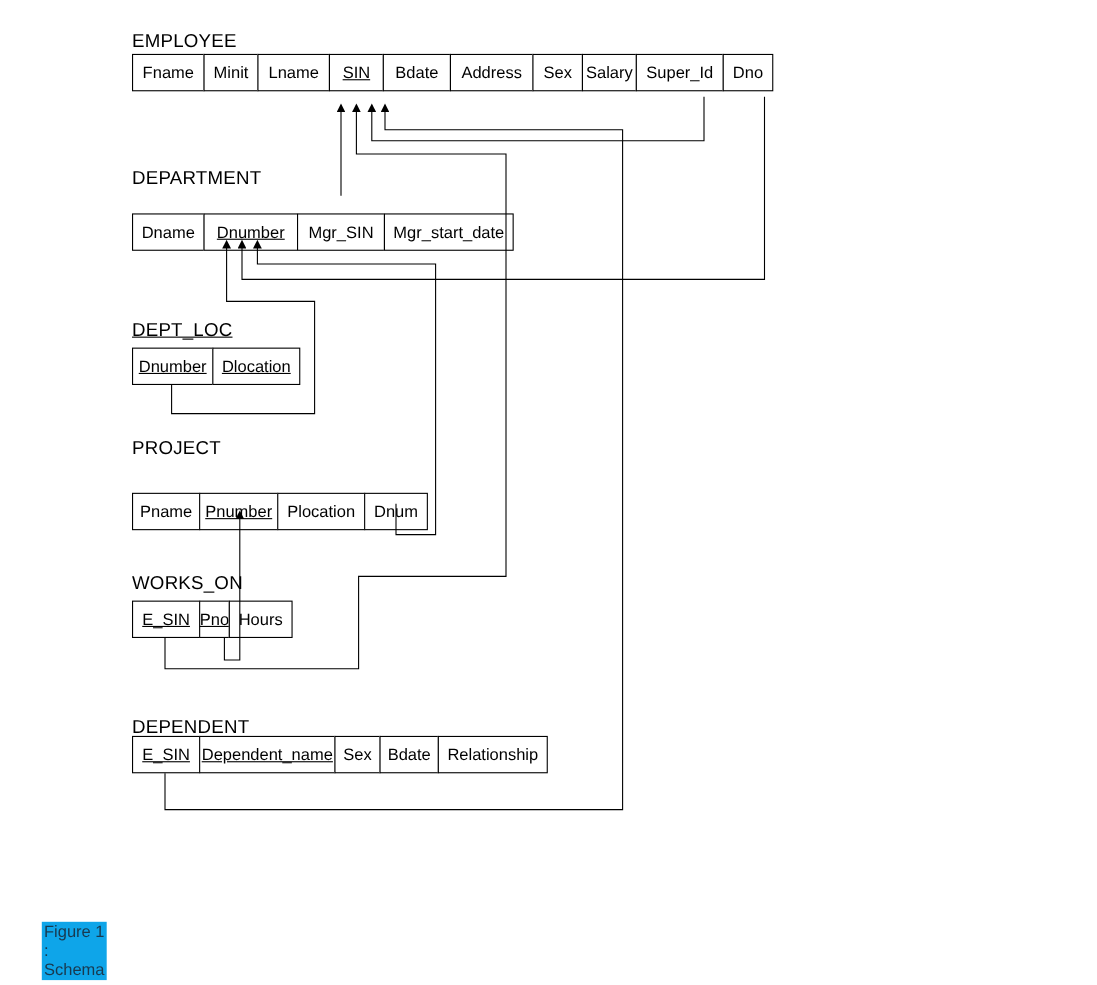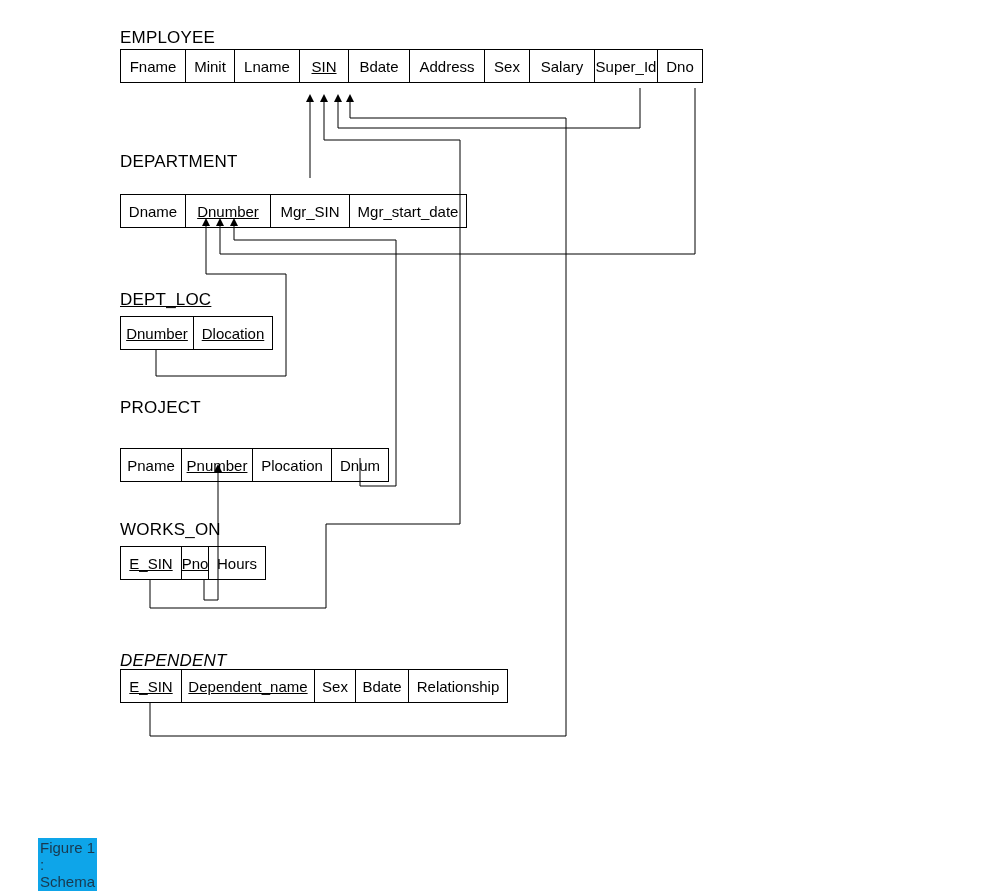--- a/index.html
+++ b/index.html
@@ -63,22 +63,22 @@
 
   <div class="title" style="left:120px; top:28px;">EMPLOYEE</div>
   <div class="box" style="left:120px; top:49px;">
     <div class="cell" style="width:66px">Fname</div>
     <div class="cell" style="width:50px">Minit</div>
     <div class="cell" style="width:66px">Lname</div>
     <div class="cell underline" style="width:50px">SIN</div>
     <div class="cell" style="width:62px">Bdate</div>
     <div class="cell" style="width:76px">Address</div>
     <div class="cell" style="width:46px">Sex</div>
-    <div class="cell" style="width:66px">Salary</div>
-    <div class="cell" style="width:64px">Super_Id</div>
+    <div class="cell" style="width:50px">Salary</div>
+    <div class="cell" style="width:80px">Super_Id</div>
     <div class="cell" style="width:46px">Dno</div>
   </div>
 
   <div class="title" style="left:120px; top:152px;">DEPARTMENT</div>
   <div class="box" style="left:120px; top:178px;margin-top:16px;">
     <div class="cell" style="width:66px">Dname</div>
     <div class="cell underline" style="width:86px">Dnumber</div>
     <div class="cell" style="width:80px">Mgr_SIN</div>
     <div class="cell" style="width:118px">Mgr_start_date</div>
   </div>
@@ -97,24 +97,24 @@
     <div class="cell" style="width:58px">Dnum</div>
   </div>
 
   <div class="title" style="left:120px; top:520px;">WORKS_ON</div>
   <div class="box" style="left:120px; top:546px;">
     <div class="cell underline" style="width:62px">E_SIN</div>
     <div class="cell underline" style="width:28px">Pno</div>
     <div class="cell" style="width:58px">Hours</div>
   </div>
 
-  <div class="title" style="left:120px; top:651px;font-style:italic;">DEPENDENT</div>
+  <div class="title" style="left:120px; top:651px;">DEPENDENT</div>
   <div class="box" style="left:120px; top:669px;">
     <div class="cell underline" style="width:62px">E_SIN</div>
-    <div class="cell underline" style="width:134px">Dependent_name</div>
+    <div class="cell underline" style="width:124px">Dependent_name</div>
     <div class="cell" style="width:42px">Sex</div>
     <div class="cell" style="width:54px">Bdate</div>
     <div class="cell" style="width:100px">Relationship</div>
   </div>
 
   <div class="caption" style="left:38px; top:838px;">Figure 1 : Schema</div>
 
   <svg class="arrows">
     <defs>
       <marker id="arrow" markerWidth="8" markerHeight="8" refX="6" refY="4" orient="auto" markerUnits="strokeWidth">

